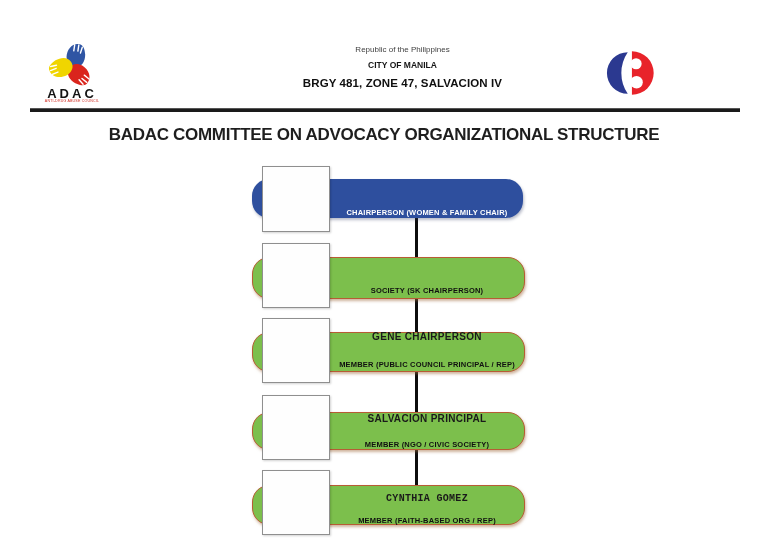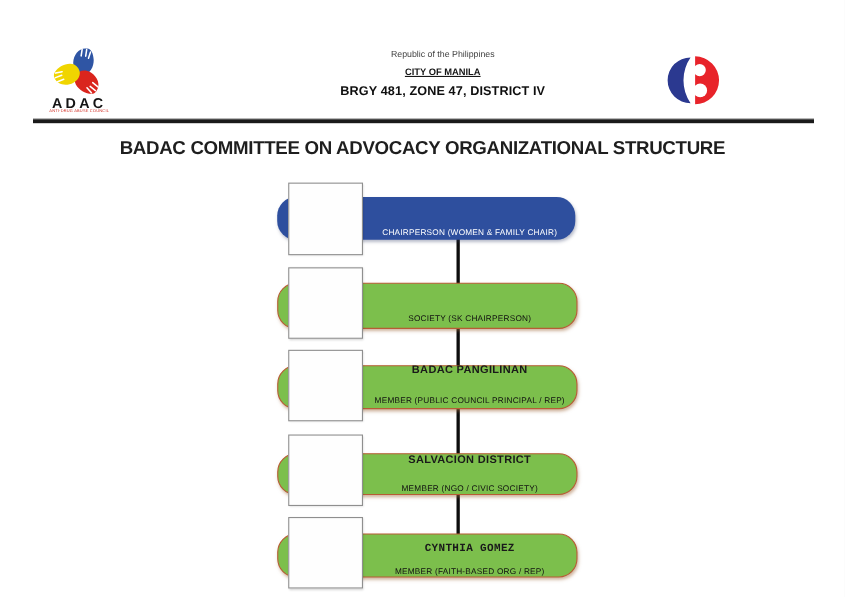--- a/index.html
+++ b/index.html
@@ -8,38 +8,38 @@
     font-family:"Liberation Sans","DejaVu Sans",sans-serif;overflow:hidden;
     outline:1px solid #ededed;
   }
   
   .adac-logo{position:absolute;left:36px;top:42px;width:72px;text-align:center;}
   .adac-logo svg{display:block;margin:0 auto;}
   .adac-word{font-size:13px;font-weight:bold;color:#141414;letter-spacing:3px;line-height:11px;}
   .adac-sub{font-size:4px;color:#d02a20;letter-spacing:.2px;line-height:4px;white-space:nowrap;transform:scale(.9);}
   .head-center{position:absolute;left:0;right:0;top:45px;text-align:center;margin-left:37px;}
   .head-line1{font-size:8px;color:#3f3f3f;line-height:9px;}
-  .head-line2{font-size:8.5px;font-weight:bold;color:#161616;line-height:9px;margin-top:7px;text-decoration:underline;}
+  .head-line2{font-size:8.5px;font-weight:bold;color:#161616;line-height:9px;margin-top:7px;}
   .head-line3{font-size:11.5px;font-weight:bold;color:#0f0f0f;line-height:12px;margin-top:7px;letter-spacing:.1px;}
   .brgy-logo{position:absolute;left:606px;top:48px;}
   .divider{position:absolute;left:30px;top:108px;width:710px;height:3px;background:#1a1a1a;border-top:1px solid #555;}
   
   .doc-title{position:absolute;left:0;right:0;top:125px;text-align:center;
     font-size:17px;font-weight:bold;color:#1e1e1e;letter-spacing:-.3px;}
   
   .chart{position:absolute;left:0;top:0;width:768px;height:543px;}
   .connector{position:absolute;left:415px;top:205px;width:3px;height:288px;background:#0d0d0d;z-index:1;}
   .pill{position:absolute;left:252px;width:271px;border-radius:17px;z-index:2;}
   .pill.chair{background:#2e4f9e;box-shadow:1px 2px 3px rgba(50,60,100,.35);}
   .pill.member{background:#7cbf4c;border:1px solid #b75c35;box-shadow:1px 2px 3px rgba(160,105,60,.5);}
   .photo{position:absolute;left:262px;width:66px;height:63px;background:#fefefe;
     border:1px solid #8f8f8f;z-index:3;box-shadow:1px 1px 2px rgba(0,0,0,.18);}
   .node-text{position:absolute;left:330px;width:194px;text-align:center;z-index:4;}
   .node-name{font-size:10px;font-weight:bold;color:#1a1a1a;letter-spacing:.3px;line-height:12px;}
-  .node-role{font-size:7.5px;font-weight:normal;letter-spacing:.2px;line-height:9px;}
+  .node-role{font-size:7.5px;font-weight:bold;letter-spacing:.2px;line-height:9px;}
   .role-on-blue{color:#ffffff;}
   .role-on-green{color:#101010;}
   
   .p1{top:166px;height:64px;} .b1{top:179px;height:39px;} .r1{top:201px;}
   .p2{top:243px;} .b2{top:257px;height:40px;} .n2{top:247px;} .r2{top:279px;}
   .p3{top:318px;} .b3{top:332px;height:38px;} .n3{top:326px;} .r3{top:353px;}
   .p4{top:395px;} .b4{top:412px;height:36px;} .n4{top:408px;} .r4{top:433px;}
   .p5{top:470px;} .b5{top:485px;height:38px;} .n5{top:488px;font-family:Liberation Mono, monospace;} .r5{top:509px;}
 </style>
 </head>
@@ -61,21 +61,21 @@
         <use href="#hand" fill="#F0D500" transform="rotate(258) translate(0,-1)"></use>
       </g>
     </svg>
     <div class="adac-word">ADAC</div>
     <div class="adac-sub">ANTI-DRUG ABUSE COUNCIL</div>
   </div>
 
   <div class="head-center">
     <div class="head-line1">Republic of the Philippines</div>
     <div class="head-line2">CITY OF MANILA</div>
-    <div class="head-line3">BRGY 481, ZONE 47, DISTRICT IV</div>
+    <div class="head-line3">BRGY 481, ZONE 47, SALVACION IV</div>
   </div>
 
   <div class="brgy-logo">
     <svg width="50" height="50" viewBox="-4 0 108 100">
       <path d="M43,5 A45,45 0 0 0 43,95 A80,80 0 0 1 43,5 Z" fill="#2B3990"></path>
       <path d="M52,3 A47,47 0 0 1 52,97 Z" fill="#E8232A"></path>
       <circle cx="61" cy="30" r="12" fill="#ffffff"></circle>
       <circle cx="62" cy="70" r="13.5" fill="#ffffff"></circle>
     </svg>
   </div>
@@ -95,30 +95,30 @@
 
     <div class="pill member b2"></div>
     <div class="photo p2"></div>
     <div class="node-text r2">
       <span class="node-role role-on-green">SOCIETY (SK CHAIRPERSON)</span>
     </div>
 
     <div class="pill member b3"></div>
     <div class="photo p3"></div>
     <div class="node-text n3">
-      <span class="node-name">BADAC PANGILINAN</span>
+      <span class="node-name">GENE CHAIRPERSON</span>
     </div>
     <div class="node-text r3">
       <span class="node-role role-on-green">MEMBER (PUBLIC COUNCIL PRINCIPAL / REP)</span>
     </div>
 
     <div class="pill member b4"></div>
     <div class="photo p4"></div>
     <div class="node-text n4">
-      <span class="node-name">SALVACION DISTRICT</span>
+      <span class="node-name">SALVACION PRINCIPAL</span>
     </div>
     <div class="node-text r4">
       <span class="node-role role-on-green">MEMBER (NGO / CIVIC SOCIETY)</span>
     </div>
 
     <div class="pill member b5"></div>
     <div class="photo p5"></div>
     <div class="node-text n5">
       <span class="node-name">CYNTHIA GOMEZ</span>
     </div>

